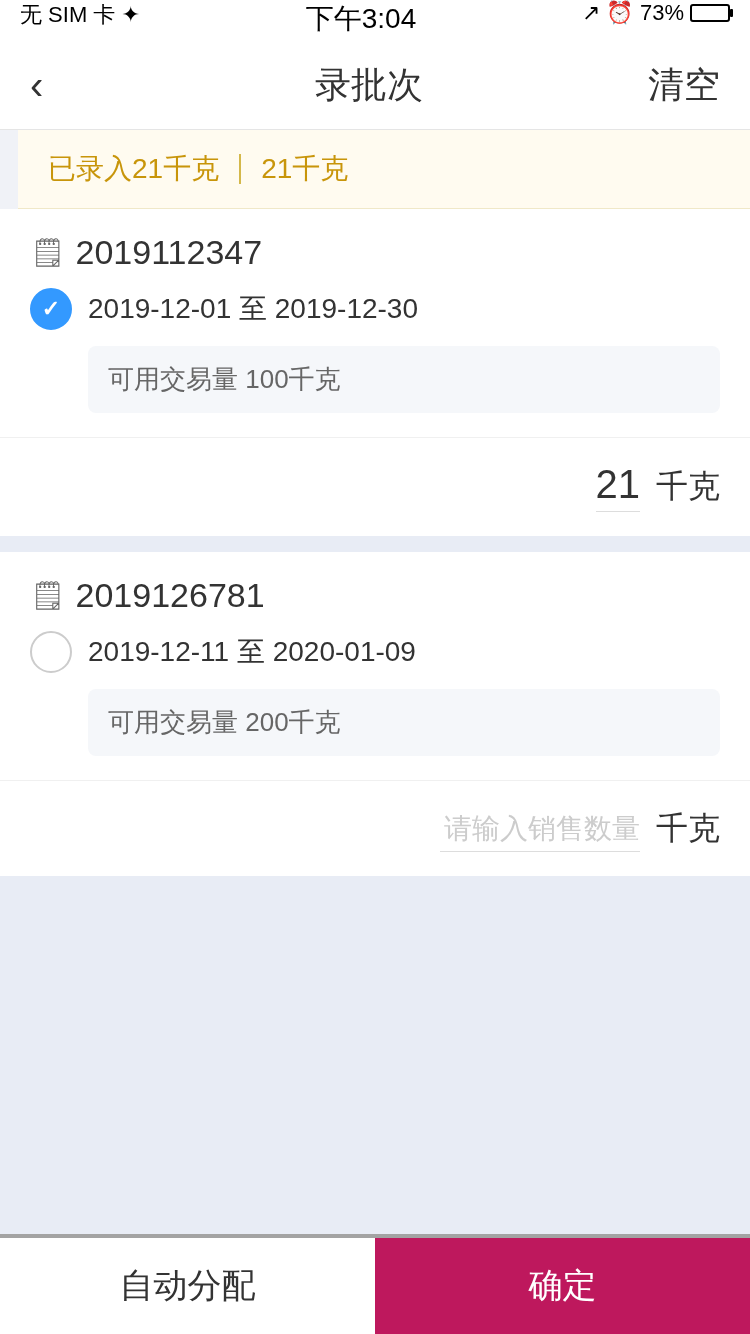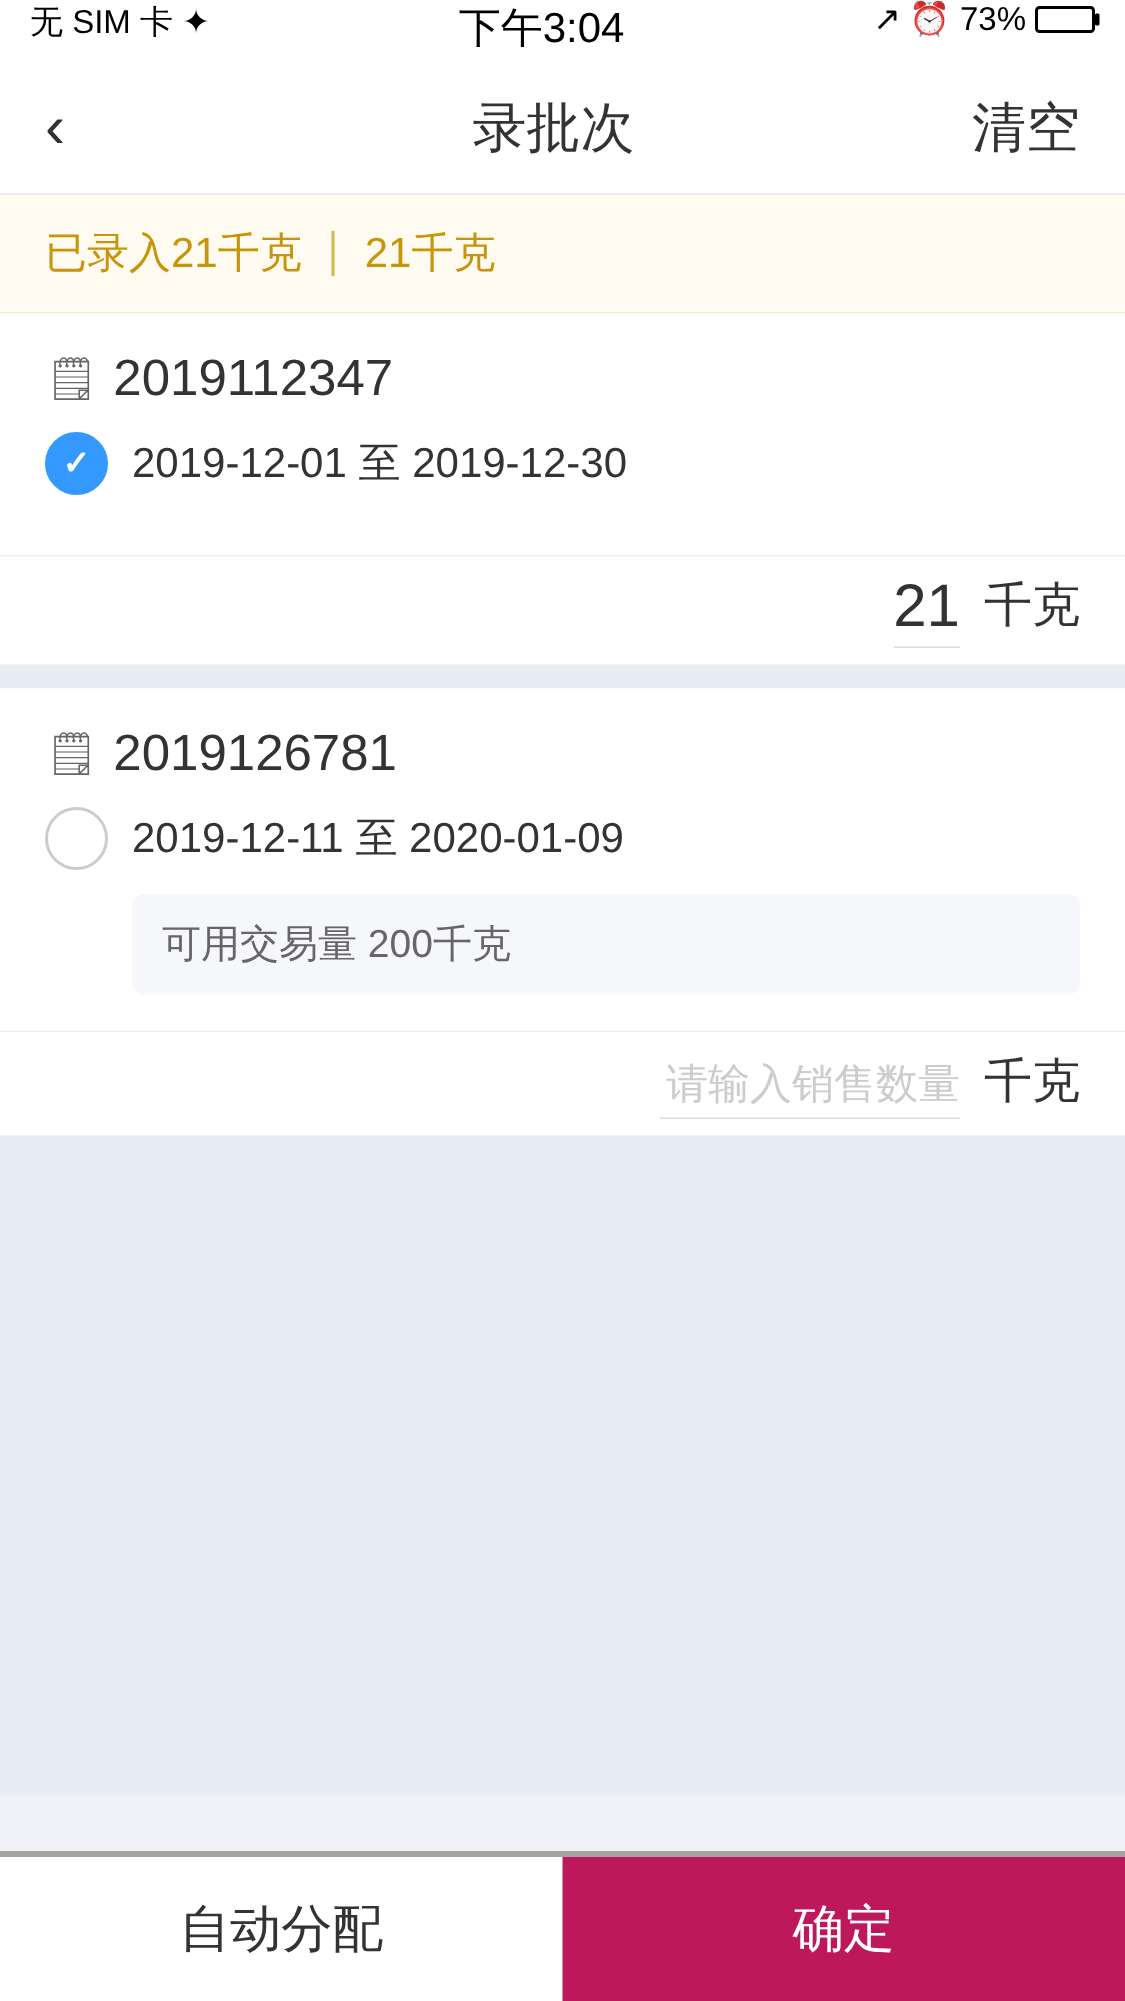--- a/index.html
+++ b/index.html
@@ -72,20 +72,21 @@
     }
 
     
     .info-banner {
       background: #fffbf0;
       padding: 20px 30px;
       display: flex;
       align-items: center;
       gap: 20px;
       border-bottom: 1px solid #f0e8c8;
+      margin-left: 18px;
     }
     .info-item {
       font-size: 28px;
       color: #c8950a;
     }
     .info-divider {
       width: 2px;
       height: 30px;
       background: #d4b84a;
     }
@@ -153,23 +154,24 @@
       background: #f5f7fa;
       border-radius: 8px;
       padding: 16px 20px;
       font-size: 26px;
       color: #666;
       margin-left: 58px;
     }
 
     .qty-input-row {
       display: flex;
+      align-items: center;
       justify-content: flex-end;
       gap: 16px;
-      padding: 11px 30px;
+      padding: 24px 30px;
       border-top: 1px solid #f0f0f0;
     }
     .qty-input {
       text-align: right;
       font-size: 36px;
       color: #333;
       border: none;
       outline: none;
       width: 200px;
       background: transparent;
@@ -268,20 +270,21 @@
   <div class="card-section">
     <div class="batch-card">
       <div class="batch-title-row">
         <span class="batch-icon">🗒</span>
         <span class="batch-number">2019112347</span>
       </div>
       <div class="batch-date-row">
         <div class="radio-btn checked"></div>
         <span class="batch-date">2019-12-01 至 2019-12-30</span>
       </div>
+      <div class="available-qty">可用交易量 100千克</div>
     </div>
     <div class="qty-input-row">
       <div class="qty-input-underline">
         <span class="qty-filled">21</span>
       </div>
       <span class="qty-unit">千克</span>
     </div>
   </div>
 
   <div class="section-divider"></div>

